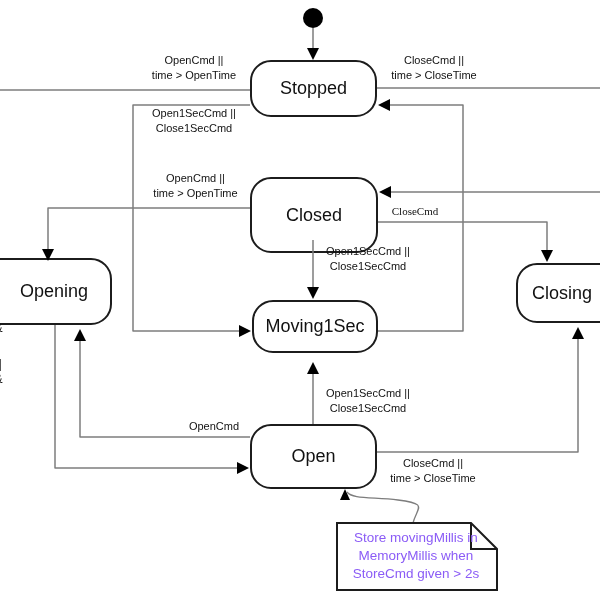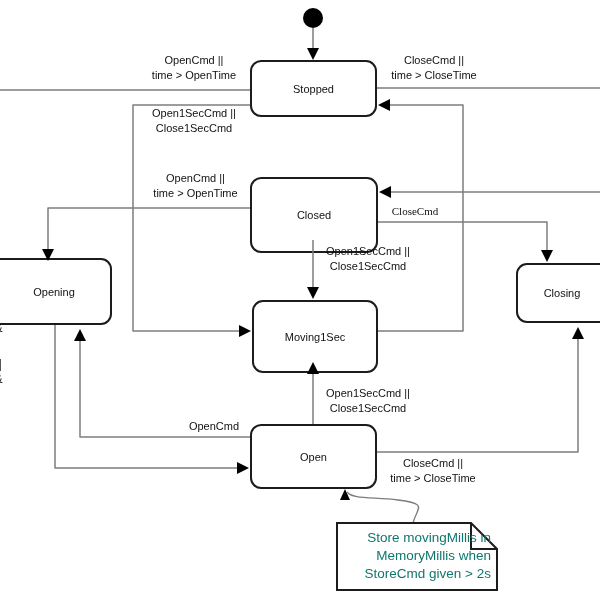--- a/index.html
+++ b/index.html
@@ -2,54 +2,54 @@
 <html><head>
 <meta charset="utf-8">
 <style>
   html,body{margin:0;padding:0;background:#fff;}
   #canvas{
     position:relative;width:600px;height:600px;background:#fff;overflow:hidden;
     font-family:"Liberation Sans",sans-serif;color:#111;
   }
   .state{
     position:absolute;box-sizing:border-box;background:#fff;
-    border:2px solid #1c1c1c;border-radius:11px;
+    border:2px solid #1c1c1c;border-radius:21px;
     display:flex;align-items:center;justify-content:center;
-    font-size:11px;color:#111;z-index:1;
+    font-size:18px;color:#111;z-index:1;
   }
   svg#wires{position:absolute;left:0;top:0;z-index:2;pointer-events:none;}
   .lbl{
     position:absolute;font-size:11px;line-height:15px;text-align:center;
     white-space:pre-line;color:#111;z-index:3;
   }
   .frag{position:absolute;font-size:13px;color:#111;z-index:3;}
   .note-text{
     position:absolute;left:341px;top:529px;width:150px;
-    font-size:13.5px;line-height:18px;text-align:right;white-space:pre-line;
-    color:#0f766e;z-index:3;
+    font-size:13.5px;line-height:18px;text-align:center;white-space:pre-line;
+    color:#8b5cf6;z-index:3;
   }
 </style>
 </head>
 <body>
 
 <div id="canvas">
 
   <div class="state" style="left:250px;top:60px;width:127px;height:57px;">
     <span>Stopped</span>
   </div>
 
   <div class="state" style="left:250px;top:177px;width:128px;height:76px;">
     <span>Closed</span>
   </div>
 
   <div class="state" style="left:-30px;top:258px;width:142px;height:67px;">
     <span style="padding-left:26px;">Opening</span>
   </div>
 
-  <div class="state" style="left:252px;top:300px;width:126px;height:73px;">
+  <div class="state" style="left:252px;top:300px;width:126px;height:53px;">
     <span>Moving1Sec</span>
   </div>
 
   <div class="state" style="left:516px;top:263px;width:124px;height:60px;">
     <span style="padding-right:32px;">Closing</span>
   </div>
 
   <div class="state" style="left:250px;top:424px;width:127px;height:65px;">
     <span>Open</span>
   </div>

